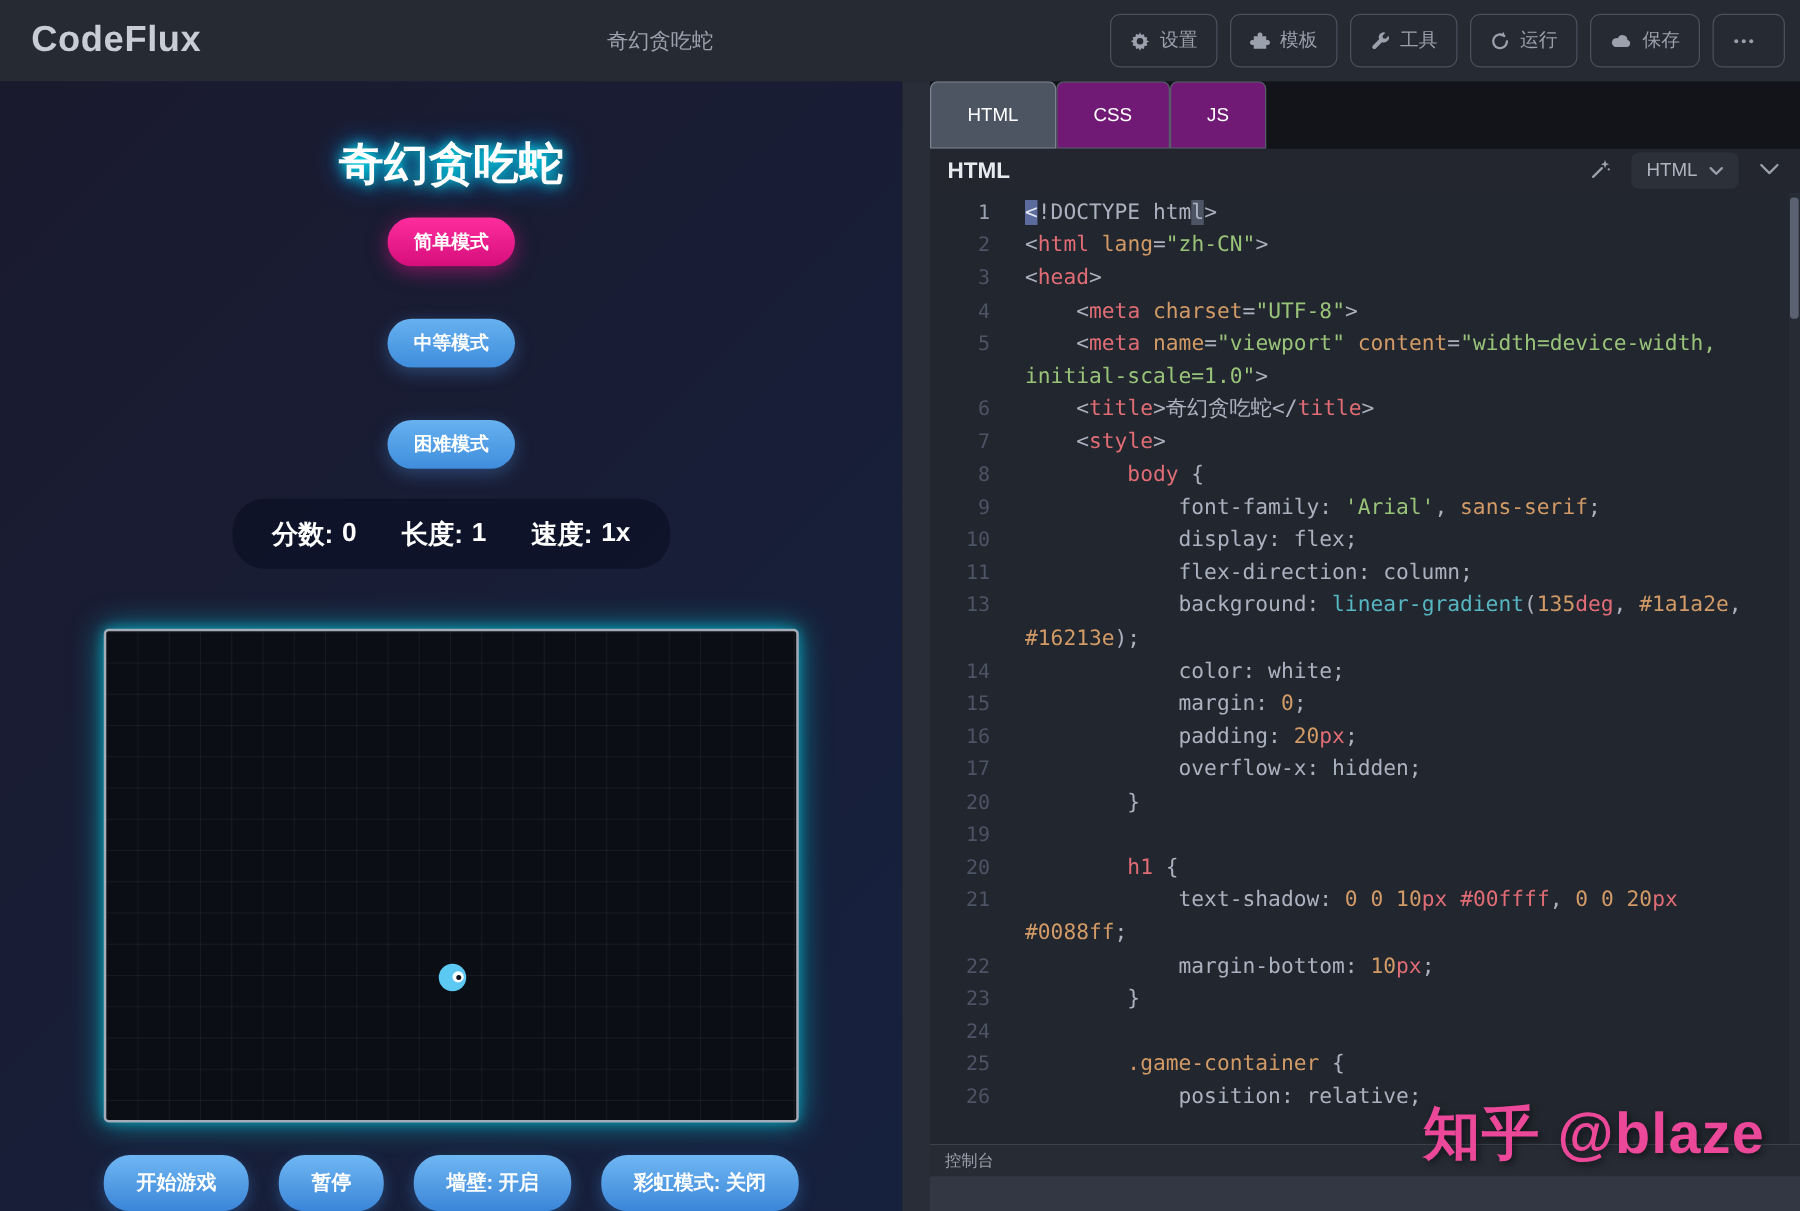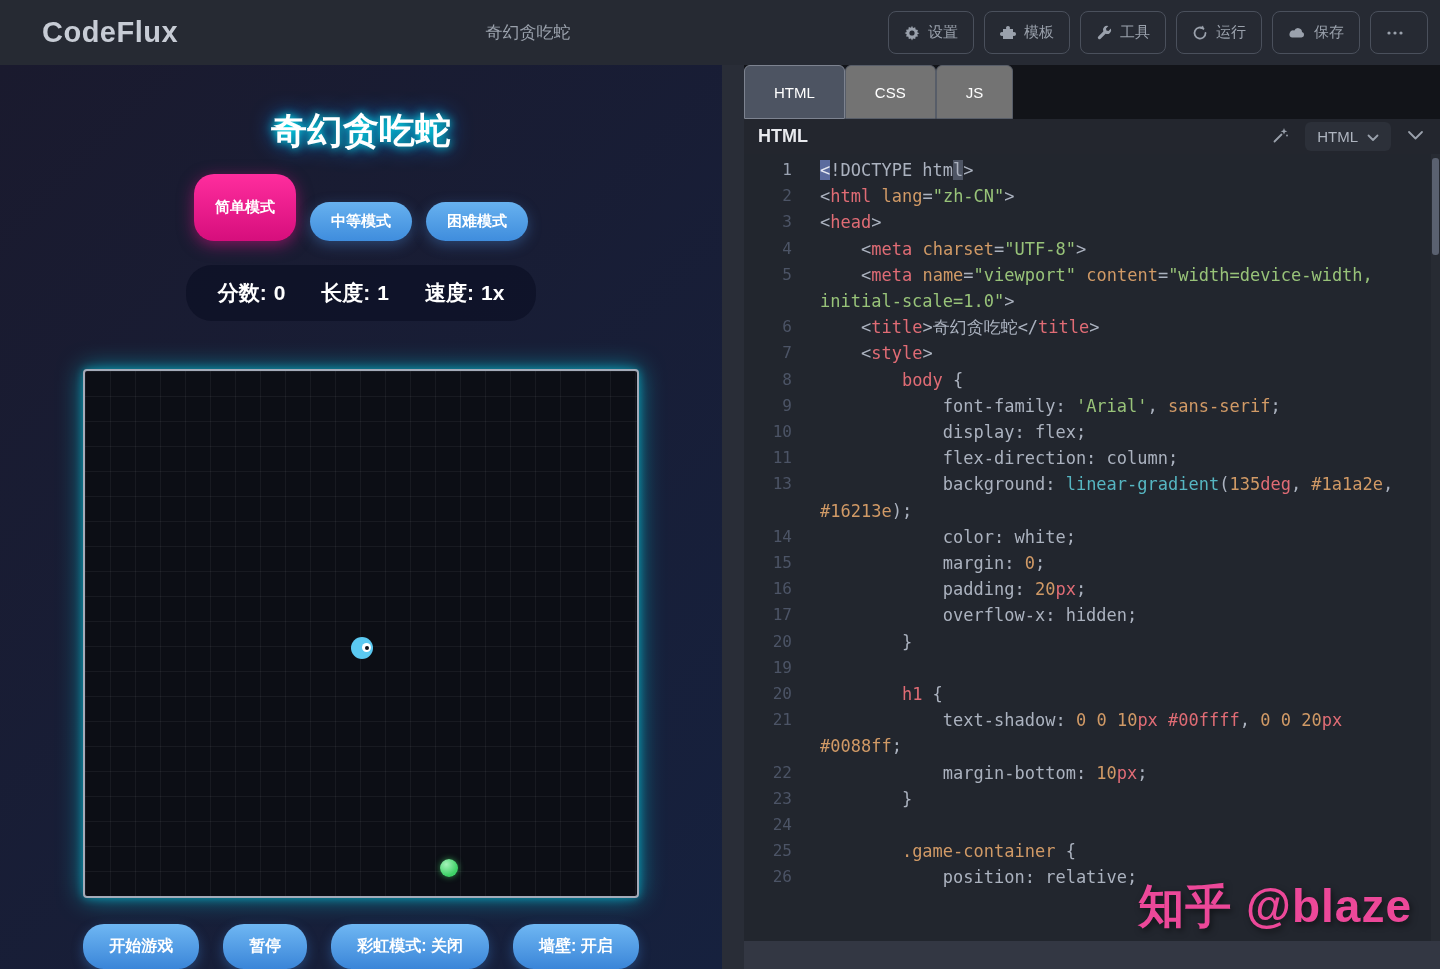--- a/index.html
+++ b/index.html
@@ -1,36 +1,36 @@
 <!DOCTYPE html>
 <html><head>
 <meta charset="utf-8">
 <style>
   * { box-sizing: border-box; margin: 0; padding: 0; }
   html,body { width:1440px; height:969px; overflow:hidden; }
   body { font-family:"Liberation Sans", sans-serif; background:#21252c; position:relative; }
 
   
-  .topbar { height:65px; background:#262a33; display:flex; align-items:center; position:relative; z-index:5;padding-left:17px; }
+  .topbar { height:65px; background:#262a33; display:flex; align-items:center; position:relative; z-index:5; }
   .logo { font-size:29px; font-weight:bold; color:#c7ccd5; margin-left:25px; letter-spacing:.5px; }
   .doc-title { position:absolute; left:528px; transform:translateX(-50%); color:#9aa1ac; font-size:17px; }
   .topbar-actions { margin-left:auto; margin-right:12px; display:flex; gap:10px; }
   .tb-btn { display:flex; align-items:center; gap:8px; padding:11px 15px; border:1px solid #4a505c; border-radius:8px;
             background:transparent; color:#9aa1ac; font-size:15px; font-family:inherit; cursor:pointer; }
   .tb-btn svg { display:block; }
 
   
   .main { display:flex; height:904px; }
 
   
   .left-panel { width:722px; height:904px; background:linear-gradient(135deg,#1a1a2e 0%,#16213e 100%);
                 display:flex; flex-direction:column; align-items:center; overflow:hidden; flex:none; }
   .game-title { margin-top:42px; font-size:36px; font-weight:bold; color:#fff;
                 text-shadow:0 0 10px #00ffff, 0 0 22px #0088ff; }
-  .mode-row { display:flex; gap:14px; margin-top:18px; }
+  .mode-row { display:flex; gap:14px; margin-top:18px;flex-direction:column; }
   .mode-btn { border:none; border-radius:20px; padding:10px 21px; color:#fff; font-size:15px; font-weight:bold;
               font-family:inherit; cursor:pointer; }
   .mode-easy { background:linear-gradient(180deg,#ff2d9e,#d60e7c); box-shadow:0 4px 16px rgba(233,20,140,.5); }
   .mode-blue { background:linear-gradient(180deg,#67b1ef,#3f8ddd); box-shadow:0 4px 14px rgba(80,150,230,.35);margin-top:28px; }
   .stats-pill { margin-top:24px; background:rgba(5,10,30,.5); border-radius:26px; padding:14px 32px;
                 display:flex; gap:36px; }
   .stat { display:flex; gap:7px; color:#fff; font-size:21px; font-weight:bold;align-items:center; }
   .game-canvas { margin-top:48px; width:556px; height:557px; background:#0c0e15; border:2px solid #a4abb9; border-radius:4px;
                  box-shadow:0 0 24px rgba(0,234,255,.55), 0 0 9px rgba(0,234,255,.4); position:relative;
                  background-image:linear-gradient(rgba(255,255,255,.05) 1px, transparent 1px),
@@ -46,21 +46,21 @@
               font-family:inherit; cursor:pointer; background:linear-gradient(180deg,#6fb7f3,#3a85d8);
               box-shadow:0 4px 12px rgba(60,130,210,.4); }
 
   
   .panel-divider { width:22px; height:904px; background:#292d37; flex:none; cursor:col-resize; }
 
   
   .right-panel { flex:1; display:flex; flex-direction:column; background:#22262e; min-width:0; }
   .tabs-row { height:54px; background:#121419; display:flex; flex:none; }
   .tab { padding:0 29px; display:flex; align-items:center; font-size:15px; color:#fff; cursor:pointer;
-         background:#737373; border:1px solid #575d68; border-radius:6px 6px 0 0; }
+         background:#701a75; border:1px solid #575d68; border-radius:6px 6px 0 0; }
   .tab.active { background:#4d5462; border-color:#7d8390; }
   .editor-header { height:35px; background:#23262e; display:flex; align-items:center; padding:0 14px; flex:none; }
   .editor-header .panel-title { font-size:18px; font-weight:bold; color:#e8eaee; }
   .header-right { margin-left:auto; display:flex; align-items:center; gap:14px; }
   .wand-btn { background:none; border:none; cursor:pointer; display:flex; padding:2px; }
   .lang-dropdown { display:flex; align-items:center; gap:9px; background:#2c3039; border:none; border-radius:6px;
                    padding:6px 12px; color:#aeb4bf; font-size:15px; font-family:inherit; cursor:pointer; }
   .collapse-btn { background:none; border:none; cursor:pointer; display:flex; padding:2px; }
 
   
@@ -185,22 +185,22 @@
         <div class="snake-eye">
           <div class="snake-pupil"></div>
         </div>
       </div>
       <div class="food-dot"></div>
     </div>
 
     <div class="controls-row">
       <button class="ctrl-btn">开始游戏</button>
       <button class="ctrl-btn">暂停</button>
+      <button class="ctrl-btn">墙壁: 开启</button>
       <button class="ctrl-btn">彩虹模式: 关闭</button>
-      <button class="ctrl-btn">墙壁: 开启</button>
     </div>
   </section>
 
   <div class="panel-divider"></div>
 
   <section class="right-panel">
     <div class="tabs-row">
       <div class="tab active">HTML</div>
       <div class="tab">CSS</div>
       <div class="tab">JS</div>
@@ -331,17 +331,20 @@
           <div class="code-line">
             <span class="ln">26</span>
             <span class="lc"><span class="tk-pl">            position: relative;</span></span>
           </div>
         </div>
       <div class="scroll-track">
         <div class="scroll-thumb"></div>
       </div>
     </div>
 
+    <div class="console-header">
+      <span>控制台</span>
+    </div>
     <div class="console-body"></div>
   </section>
 </div>
 
 <div class="watermark">知乎 @blaze</div>
 
 </body></html>

